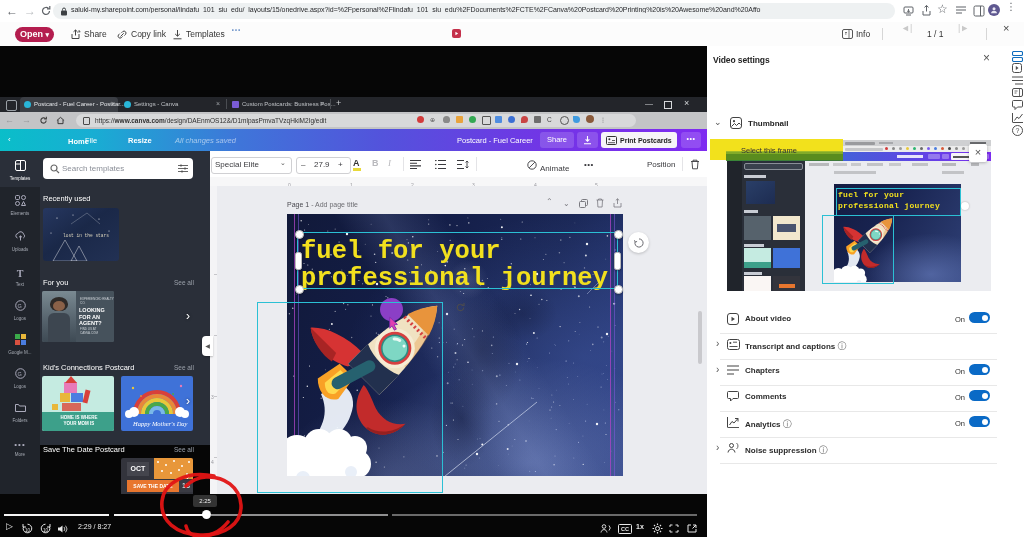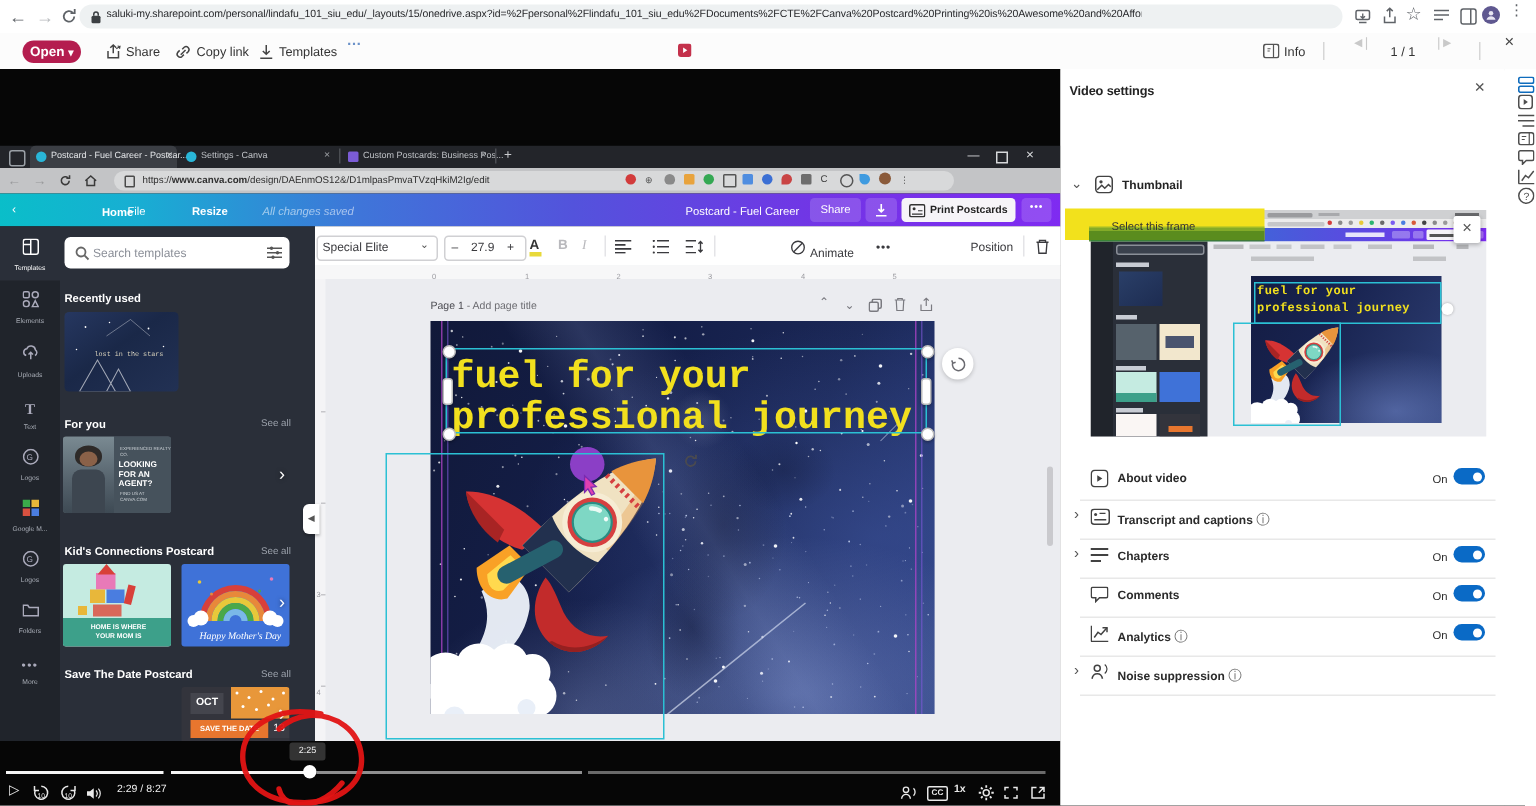--- a/index.html
+++ b/index.html
@@ -16,30 +16,30 @@
   .cmd{font-size:8.5px;color:#333;line-height:24px;}
   
   #player{left:0;top:46px;width:707px;height:491px;background:#060606;}
   #vid{left:0;top:51px;width:707px;height:397px;overflow:hidden;}
   
   #tabbar{left:0;top:0;width:707px;height:15px;background:#23252a;}
   #urlrow{left:0;top:15px;width:707px;height:17px;background:#c3c4c6;}
   #cheader{left:0;top:32px;width:707px;height:22px;background:linear-gradient(90deg,#0abec9 0%,#18aed3 13%,#3f75d9 34%,#5353dc 54%,#7334e6 78%,#7f2bf1 100%);}
   #cbody{left:0;top:54px;width:707px;height:343px;}
   #rail{left:0;top:0;width:40px;height:343px;background:#20242b;}
-  #sidepanel{left:40px;top:0;width:170px;height:343px;background:#2a2f39;}
+  #sidepanel{left:40px;top:0;width:170px;height:294px;background:#2a2f39;}
   #canvascol{left:210px;top:0;width:497px;height:343px;background:#ebecf0;}
   #ctoolbar{left:0;top:0;width:499px;height:26px;background:#fff;}
   #cruler{left:0;top:26px;width:499px;height:9px;background:#f7f7f8;}
   #canvasarea{left:0;top:35px;width:499px;height:308px;background:#ebecf0;}
   .wh{color:#fff;}
   .railitem{position:absolute;left:0;width:40px;text-align:center;}
   .railitem svg,.railitem div:first-child{display:inline-block;}
   .rlab{font-size:4.5px;color:#a8adb6;margin-top:1px;}
-  .splab{font-size:7.5px;font-weight:bold;color:#fff;}
+  .splab{font-size:7.5px;font-weight:normal;color:#fff;}
   .seeall{font-size:6.5px;color:#9aa0aa;}
   .arrowr{color:#fff;font-size:12px;text-shadow:0 0 3px rgba(0,0,0,.6);}
   .tbt{font-size:8px;color:#3a3a3e;}
   .pgi{font-size:8px;color:#7a7a80;}
   .ytext{font-family:"Liberation Mono",monospace;font-weight:bold;font-size:25.5px;color:#f2e01e;letter-spacing:0.05px;white-space:nowrap;line-height:27px;}
   .selbox{border:1.5px solid #2bc0d4;}
   .hcirc{width:7px;height:7px;border-radius:50%;background:#fff;border:.5px solid #bbb;box-shadow:0 1px 2px rgba(0,0,0,.3);}
   .mdot{position:absolute;top:7px;width:3px;height:3px;border-radius:50%;}
   .mytext{position:absolute;font-family:"Liberation Mono",monospace;font-weight:bold;font-size:8px;color:#f2e01e;white-space:nowrap;letter-spacing:0.3px;}
   .hbar{width:5px;height:16px;border-radius:2.5px;background:#fff;border:.5px solid #bbb;box-shadow:0 1px 2px rgba(0,0,0,.3);}

